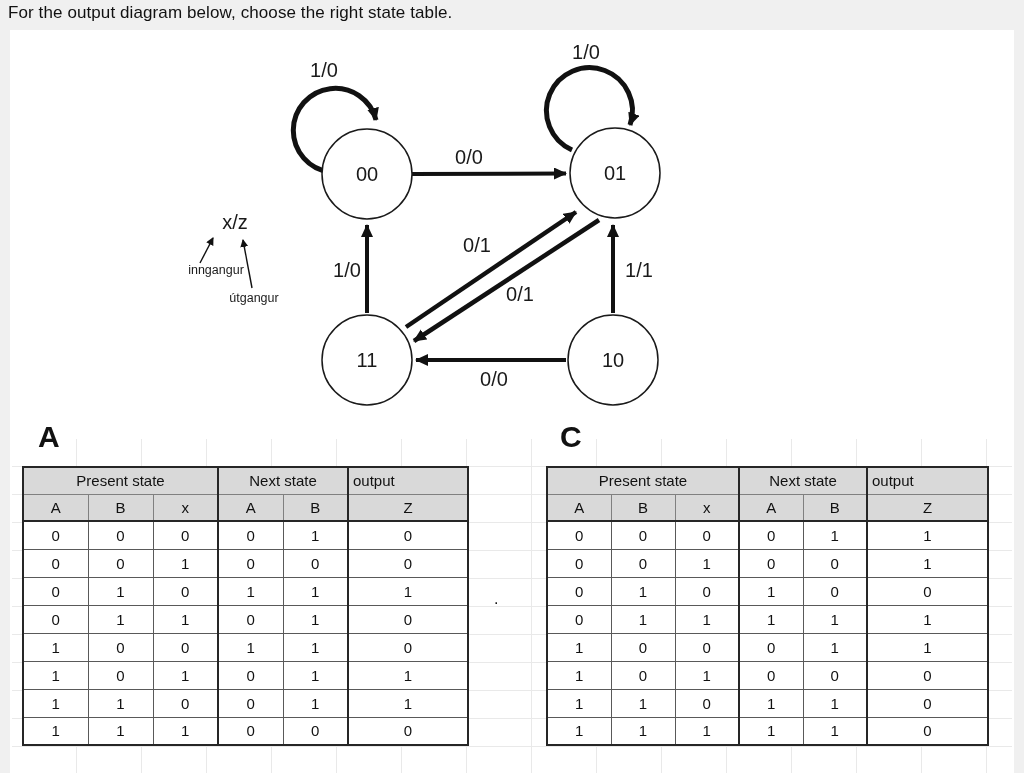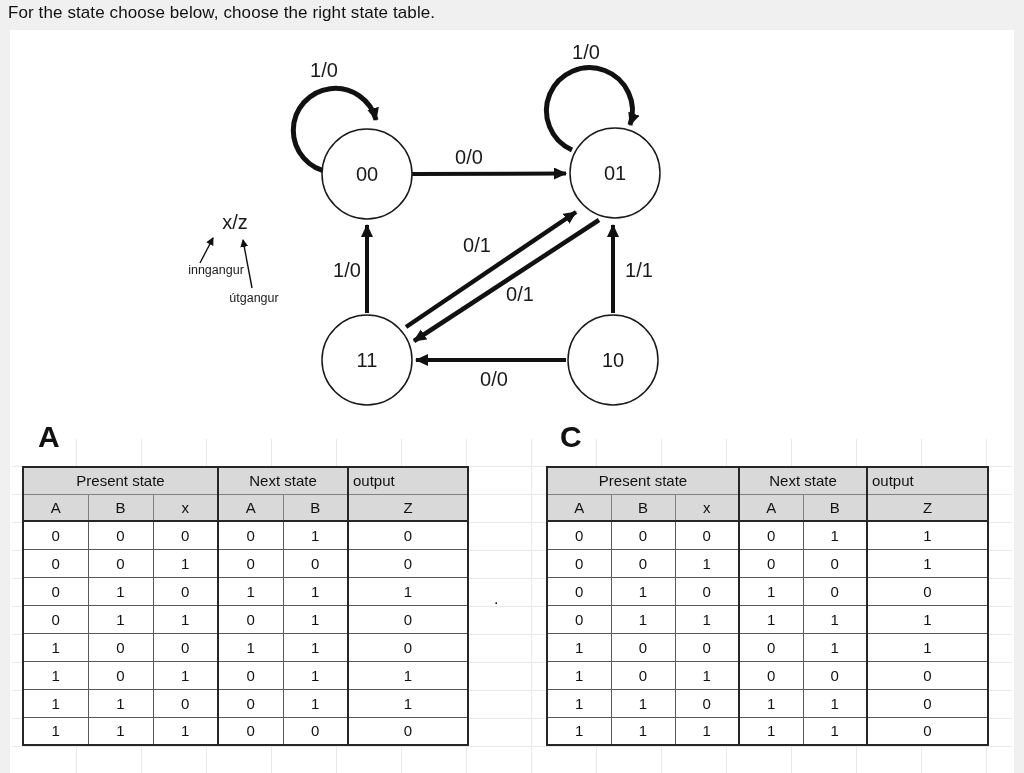--- a/index.html
+++ b/index.html
@@ -57,21 +57,21 @@
   }
   text { fill:#1a1a1a; }
   .edge-label { font-size:20px; }
   .state-label { font-size:20px; }
   .xz-label { font-size:20px; }
   .legend-word { font-size:12.5px; }
 </style>
 </head>
 <body>
 
-<div class="page-title">For the state choose below, choose the right state table.</div>
+<div class="page-title">For the output diagram below, choose the right state table.</div>
 
 <div class="content">
 
   <svg class="diagram-svg" width="1004" height="405" viewBox="0 0 1004 405">
     <defs>
       <marker id="ah" markerUnits="userSpaceOnUse" markerWidth="16" markerHeight="14" refX="12" refY="6" orient="auto">
         <path d="M0,0 L13,6 L0,12 Z" fill="#111"></path>
       </marker>
       <marker id="ahs" markerUnits="userSpaceOnUse" markerWidth="10" markerHeight="10" refX="7" refY="4" orient="auto">
         <path d="M0,0 L8,4 L0,8 Z" fill="#111"></path>

